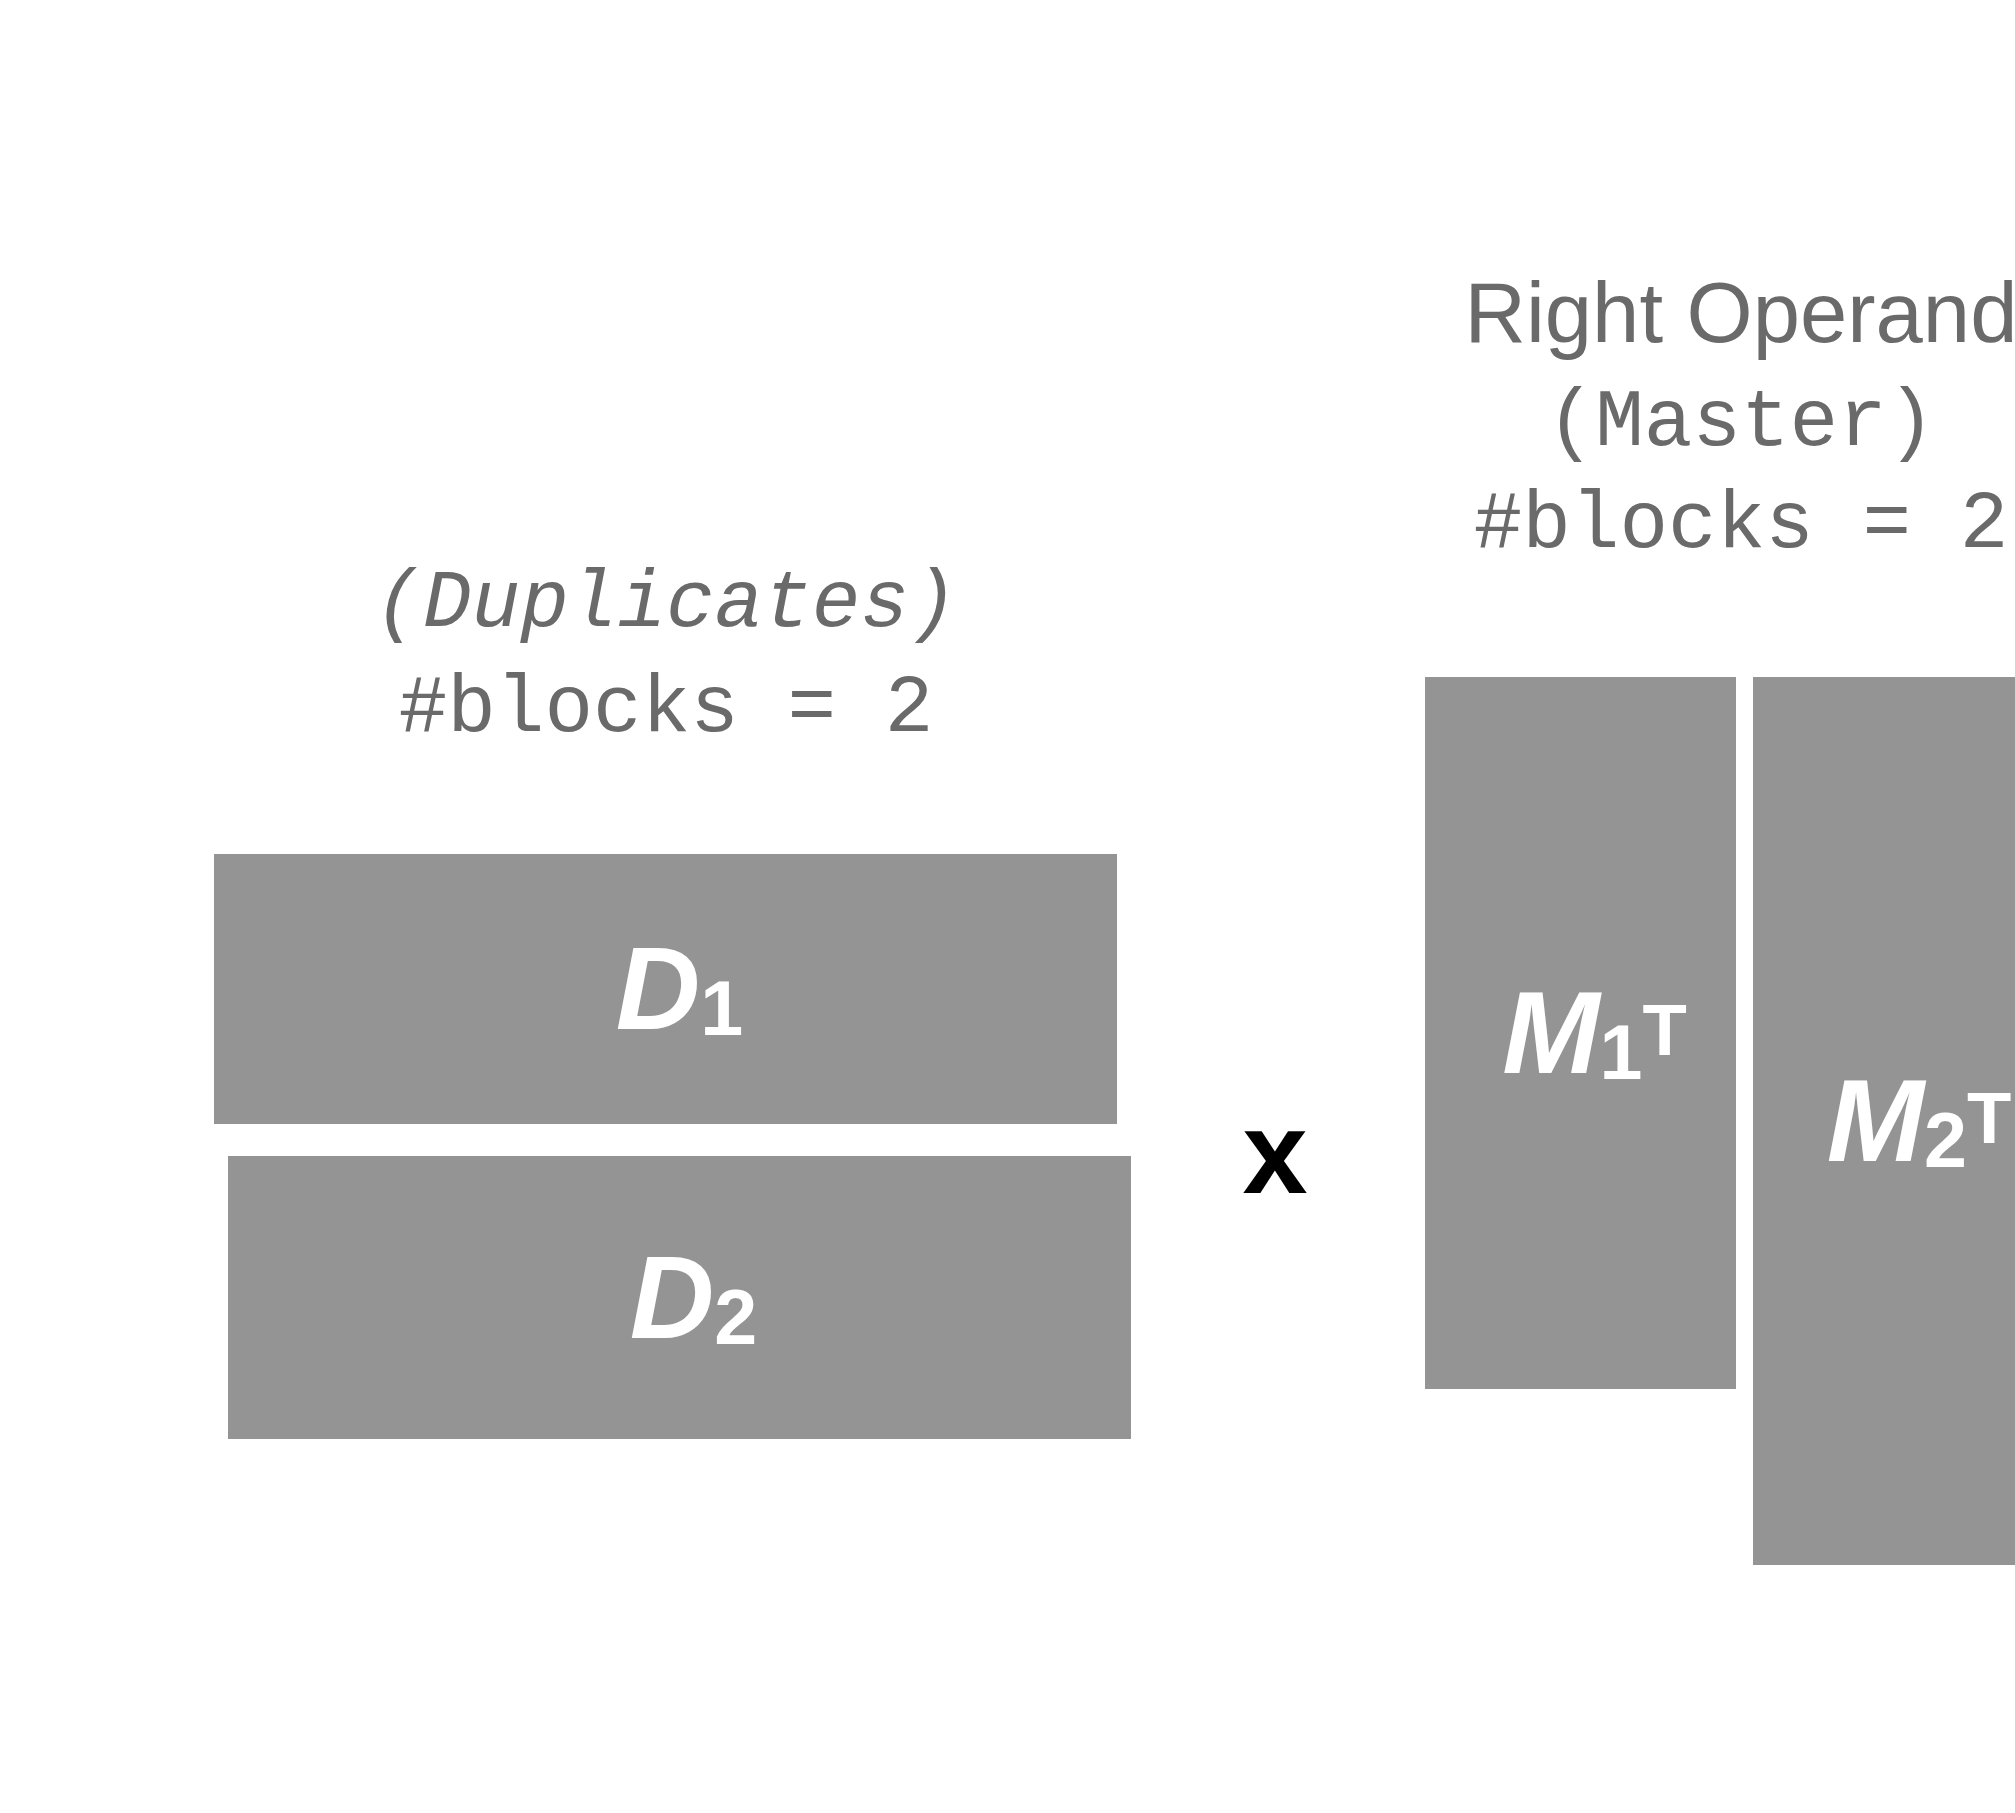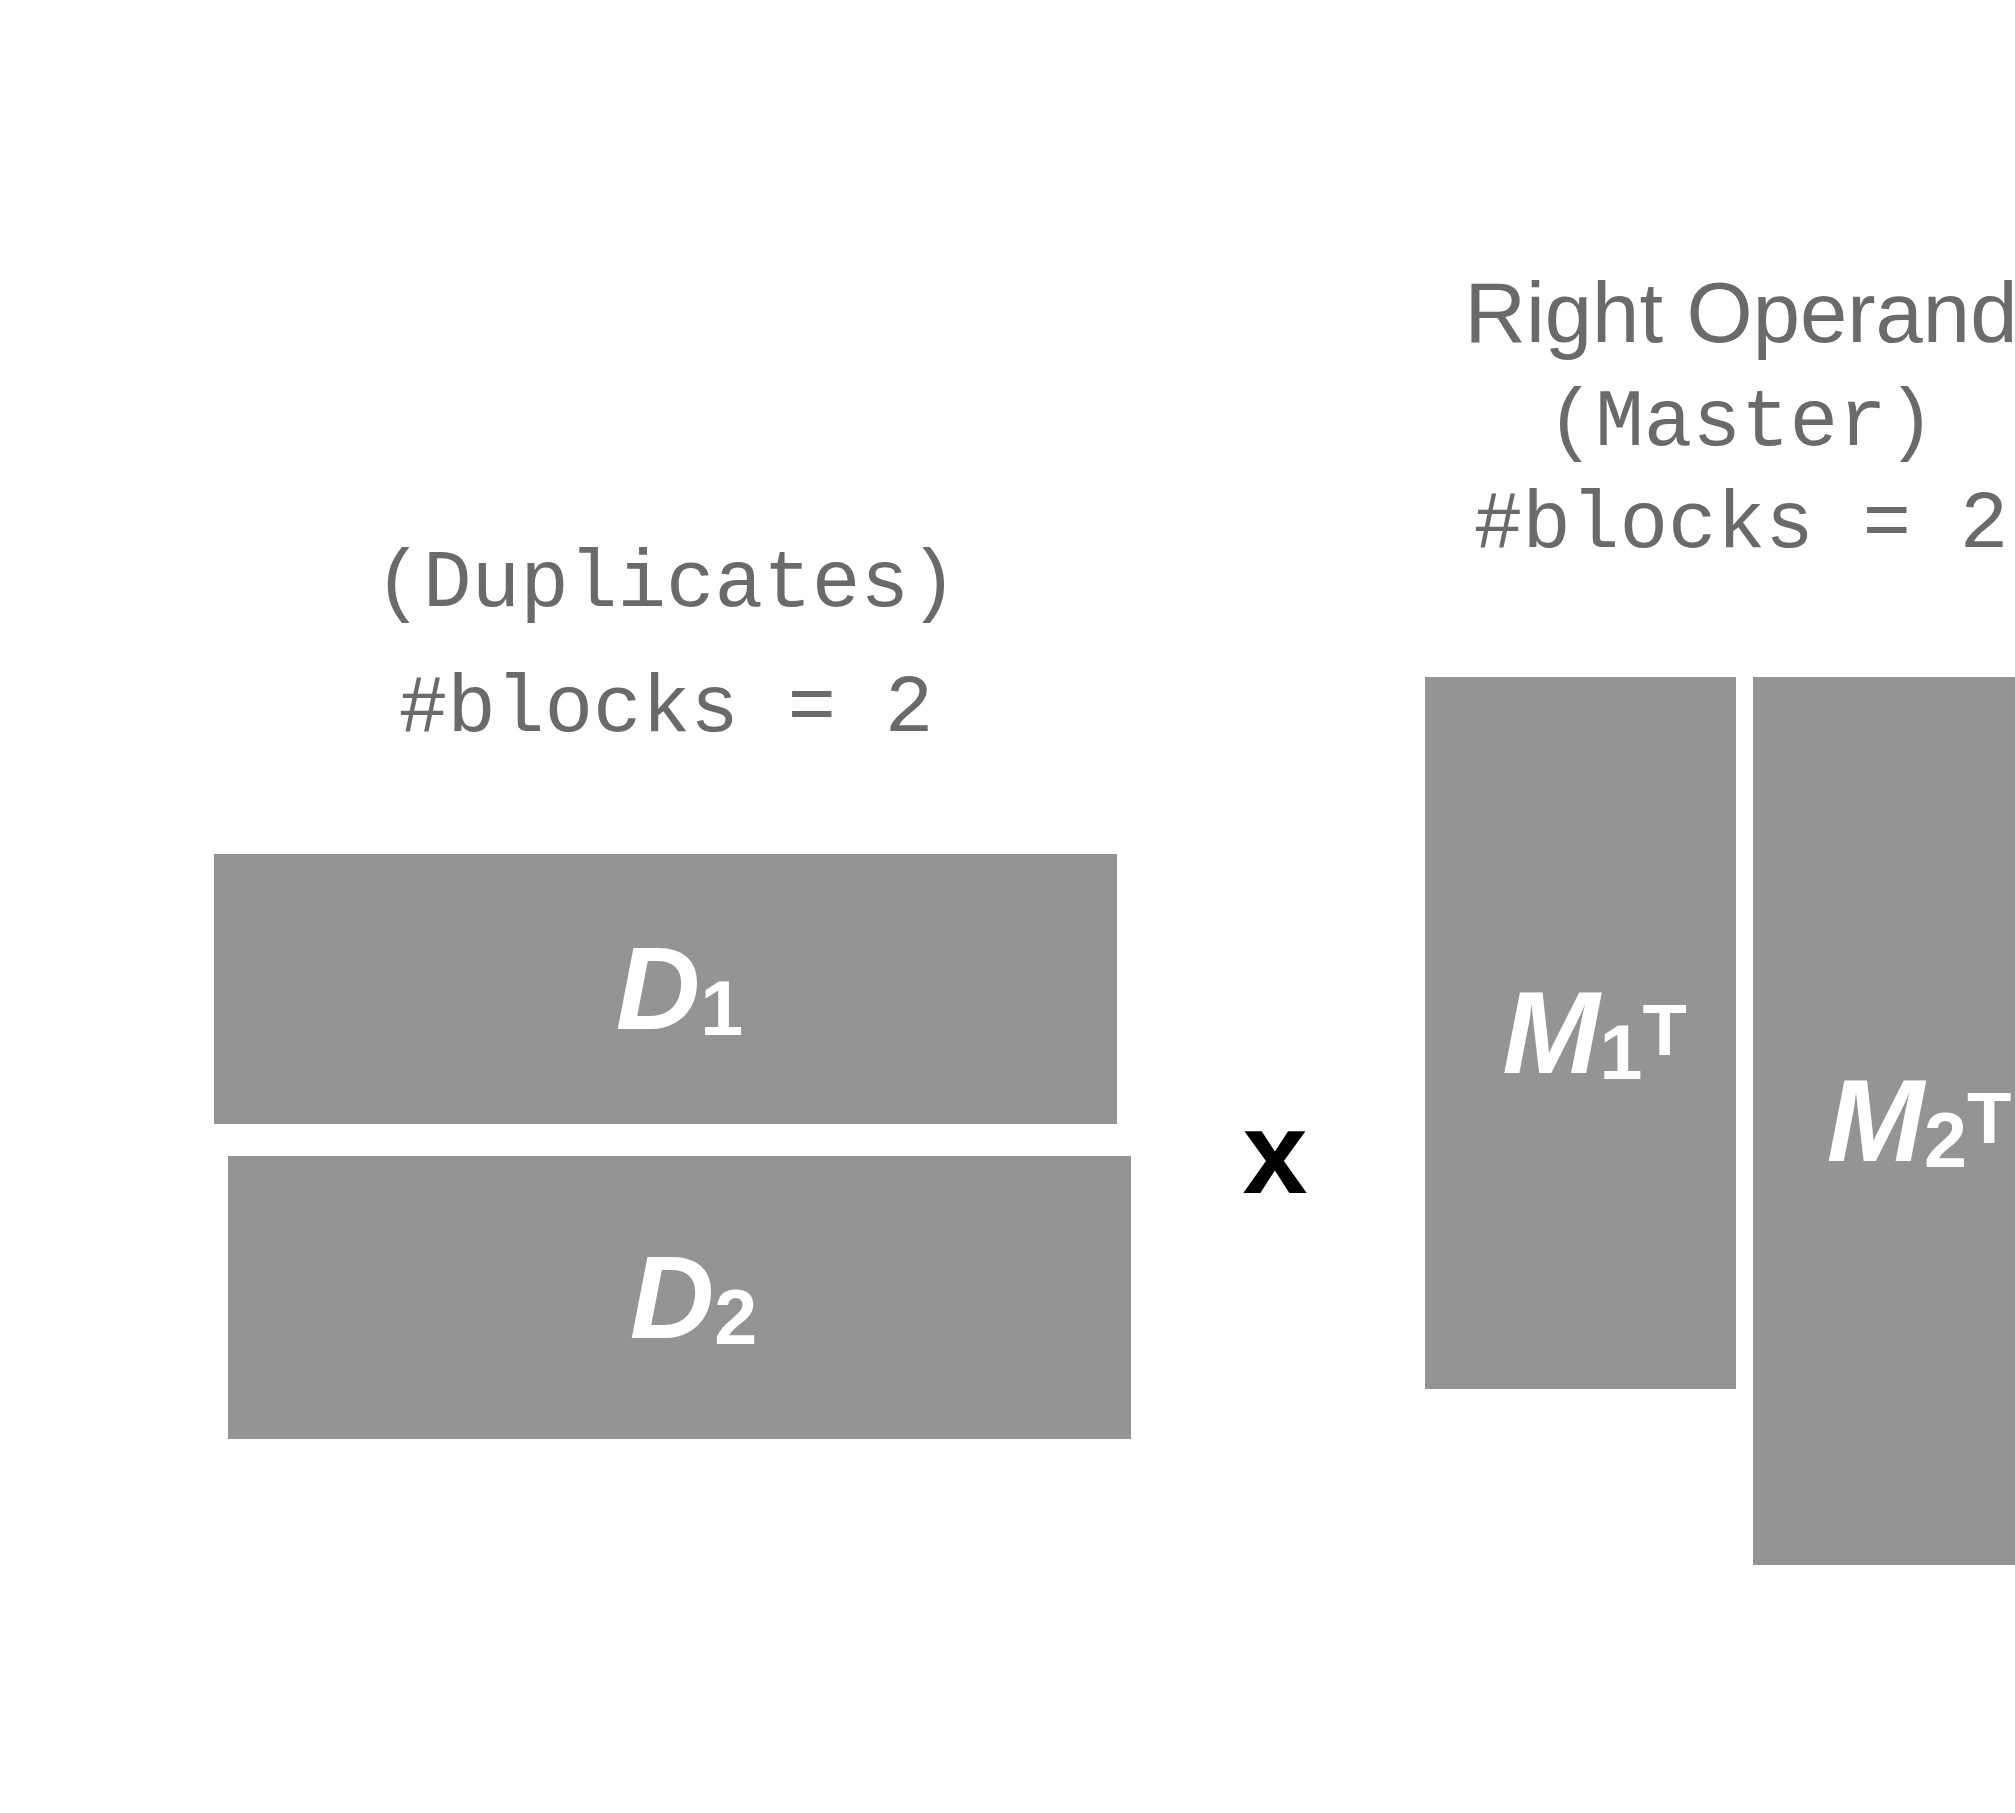--- a/index.html
+++ b/index.html
@@ -48,21 +48,21 @@
     font-size: 117px;
     line-height: 1;
     color: var(--operator-text, #000000);
   }
 </style>
 </head>
 <body>
 
 <div class="canvas">
 
-  <div class="tline mono-t" style="left:102px; top:544px;">(Duplicates)</div>
+  <div class="tline mono-t" style="left:102px; top:564px;font-style:italic;">(Duplicates)</div>
   <div class="tline mono-t" style="left:102px; top:669px;">#blocks = 2</div>
 
   <div class="tline sans-t" style="left:1177px; top:270px;">Right Operand</div>
   <div class="tline mono-t" style="left:1177px; top:383px;">(Master)</div>
   <div class="tline mono-t" style="left:1177px; top:485px;">#blocks = 2</div>
 
   <div class="block light" style="left:214px; top:854px; width:903px; height:270px;">
     <span class="lbl f290"><span>D</span><span class="sub">1</span></span>
   </div>
   <div class="block light" style="left:228px; top:1156px; width:903px; height:283px;text-align:center;">

